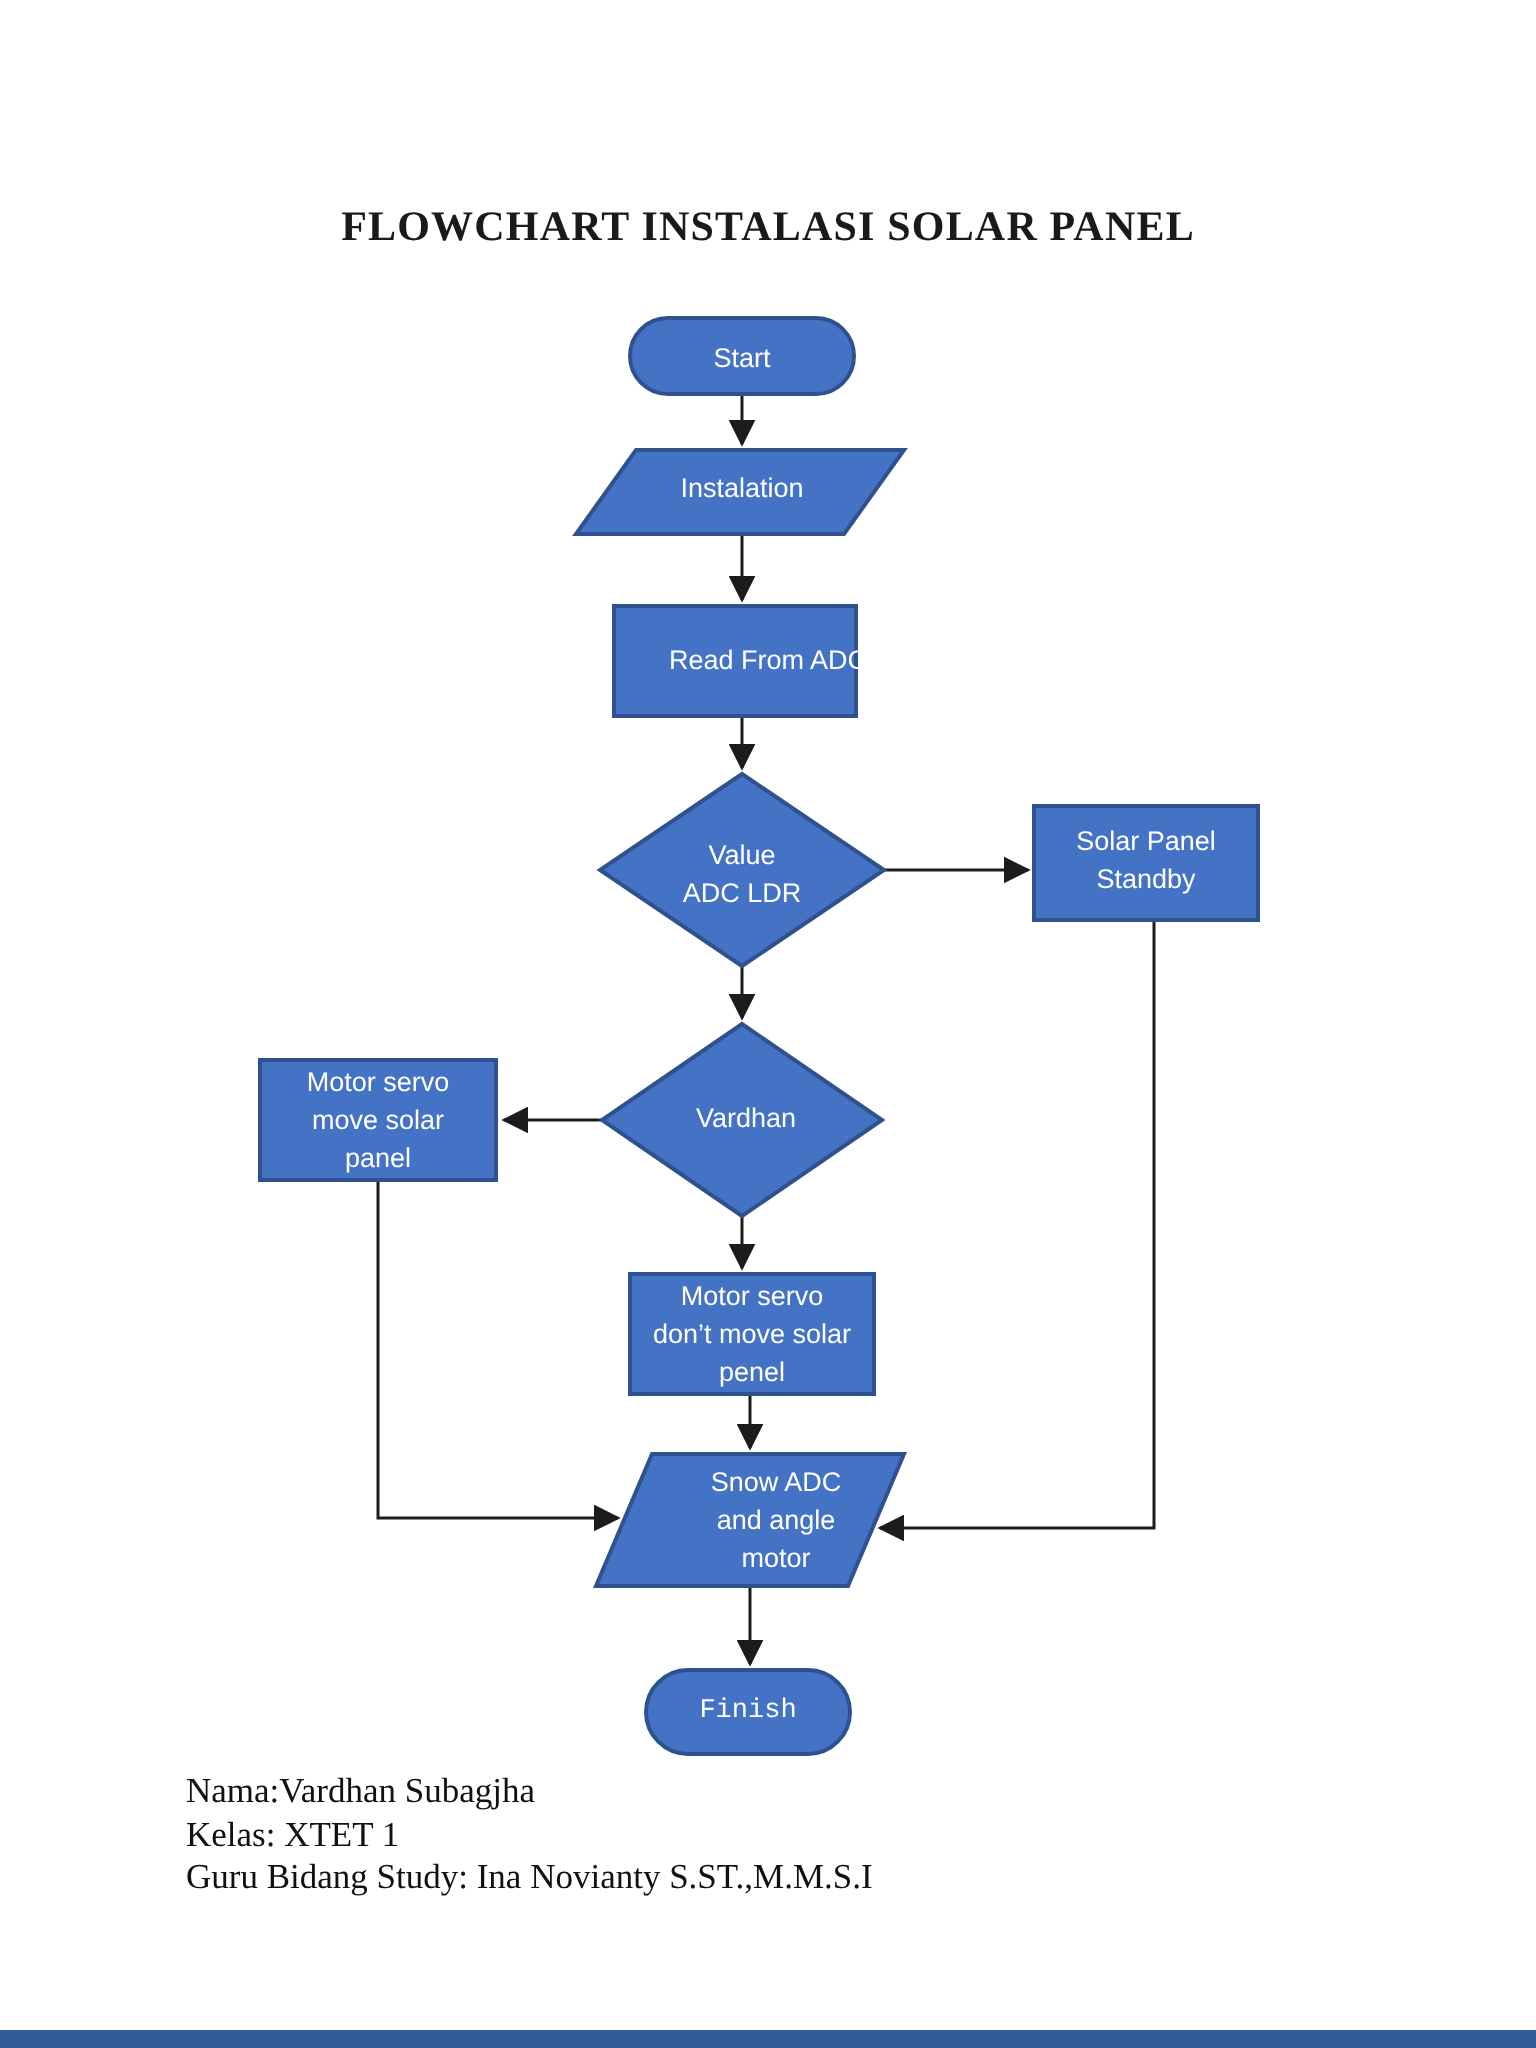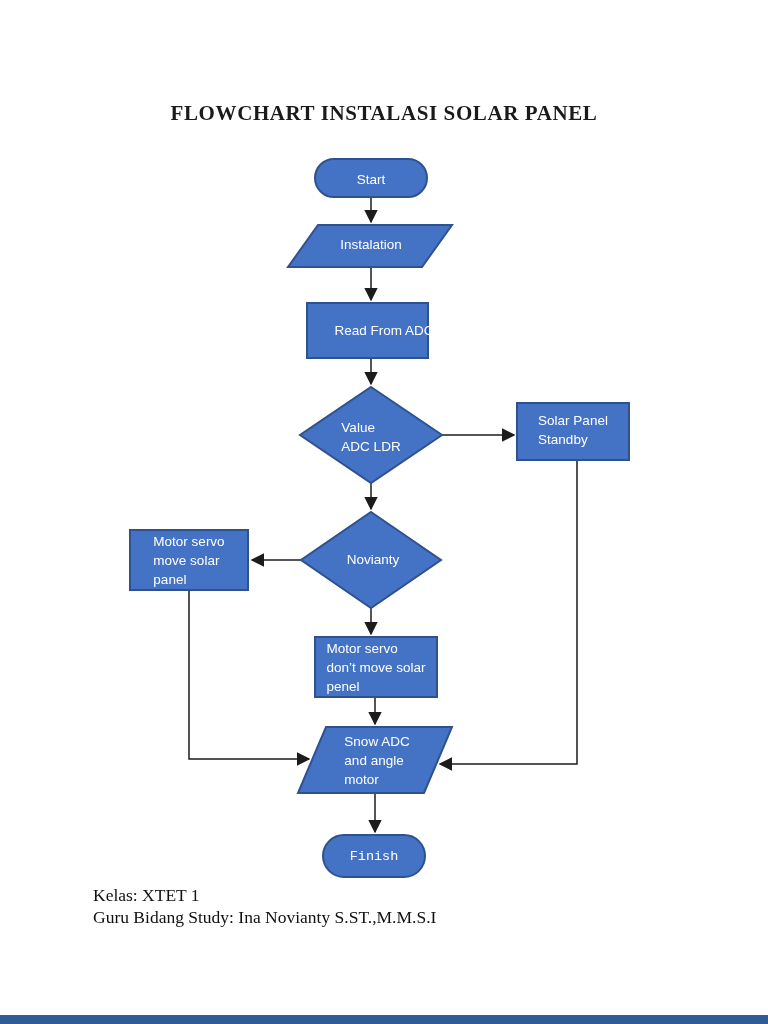--- a/index.html
+++ b/index.html
@@ -31,20 +31,21 @@
     font-size: 21px;
     letter-spacing: 0.6px;
     color: #1a1a1a;
   }
   .node-label {
     position: absolute;
     transform: translate(-50%, -50%);
     color: #ffffff;
     font-size: 13.5px;
     line-height: 19px;
+    text-align: center;
     white-space: pre-line;
     pointer-events: none;
   }
   .footer-text {
     position: absolute;
     left: 93px;
     top: 885px;
     font-family: "Liberation Serif", "DejaVu Serif", serif;
     font-size: 17.5px;
     line-height: 21.5px;
@@ -100,32 +101,33 @@
     </g>
   </svg>
 
   <div class="node-label" style="left:371px; top:179px;">Start</div>
   <div class="node-label" style="left:371px; top:244px;">Instalation</div>
   <div class="node-label" style="left:384px; top:330px;">Read From ADC</div>
   <div class="node-label" style="left:371px; top:437px;">Value
 ADC LDR</div>
   <div class="node-label" style="left:573px; top:430px;">Solar Panel
 Standby</div>
-  <div class="node-label" style="left:373px; top:559px;">Novianty</div>
+  <div class="node-label" style="left:373px; top:559px;">Vardhan</div>
   <div class="node-label" style="left:189px; top:560px;">Motor servo
 move solar
 panel</div>
   <div class="node-label" style="left:376px; top:667px;">Motor servo
 don’t move solar
 penel</div>
-  <div class="node-label" style="left:377px; top:760px;">Snow ADC
+  <div class="node-label" style="left:388px; top:760px;">Snow ADC
 and angle
 motor</div>
   <div class="node-label" style="left:374px; top:856px;font-family:Liberation Mono, monospace;">Finish</div>
 
   <div class="footer-text">
+    <div>Nama:Vardhan Subagjha</div>
     <div>Kelas: XTET 1</div>
     <div>Guru Bidang Study: Ina Novianty S.ST.,M.M.S.I</div>
   </div>
 
   <div class="footer-bar" style="background: rgb(47, 91, 150);"></div>
 
 </div>
 
 </body></html>

